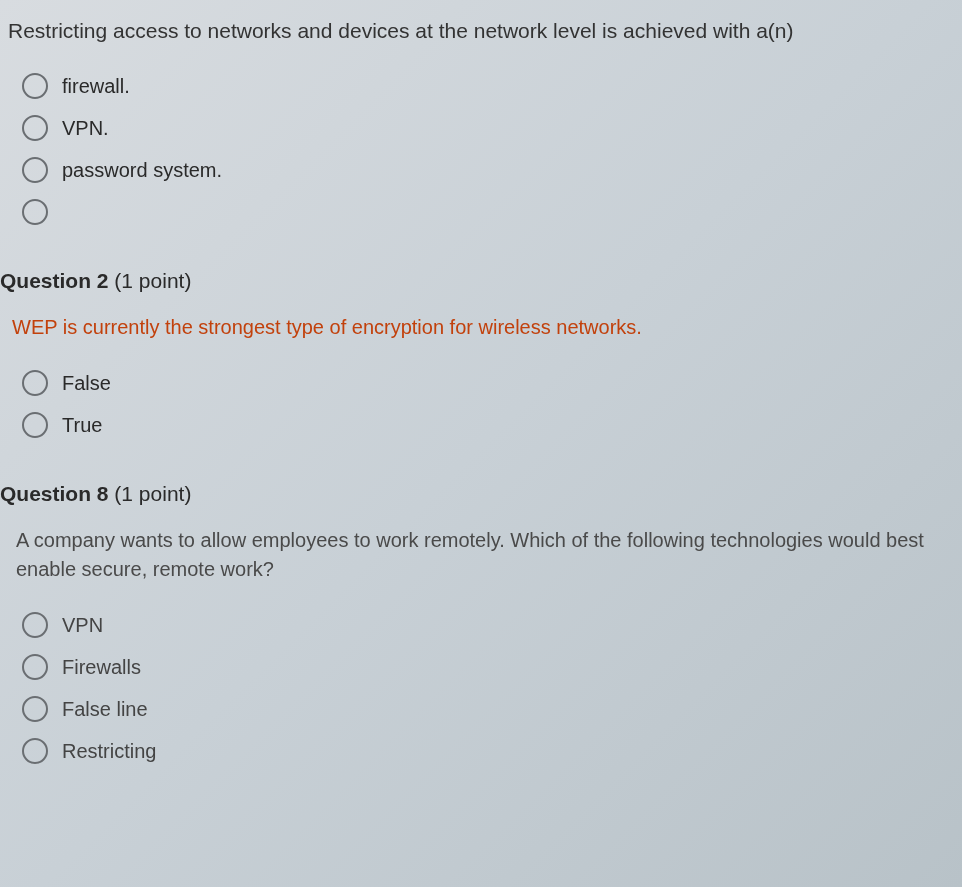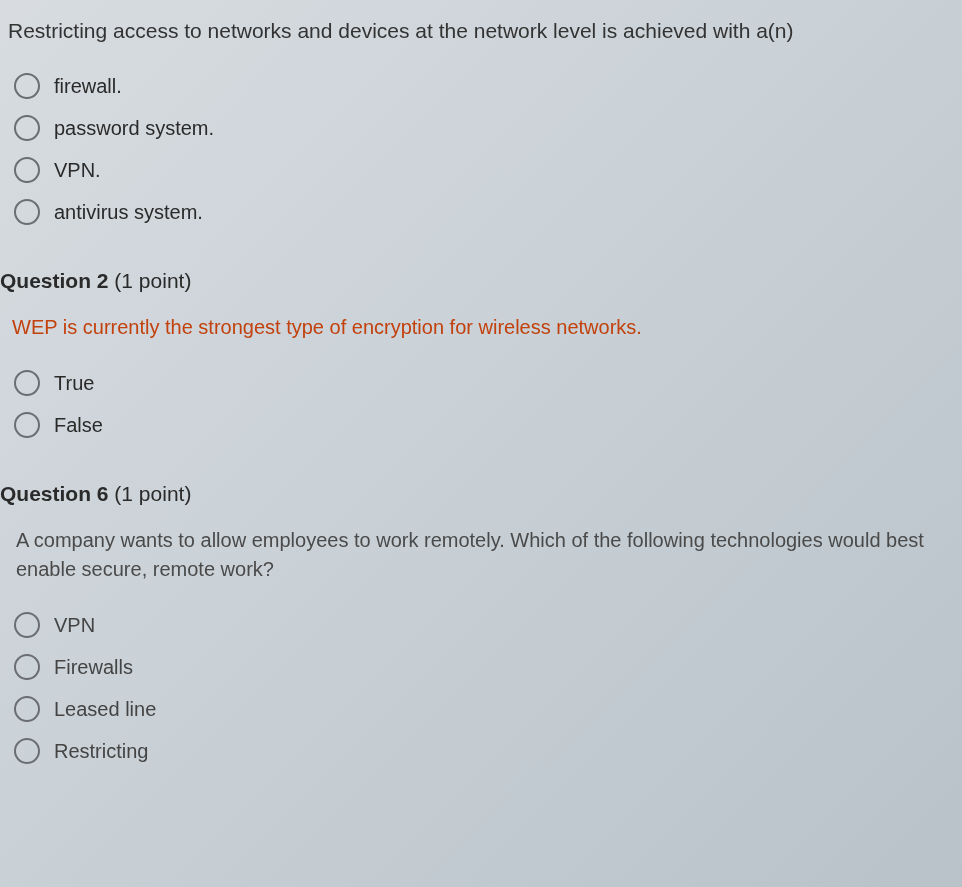--- a/index.html
+++ b/index.html
@@ -33,21 +33,21 @@
     .question-header b {
       font-weight: 600;
     }
     .question-text {
       font-size: 20px;
       color: #c2410c;
       padding: 6px 8px 20px 12px;
       line-height: 1.45;
     }
     .options {
-      padding-left: 14px;
+      padding-left: 22px;
     }
     .option {
       display: flex;
       align-items: center;
       padding: 8px 0;
       cursor: pointer;
     }
     .radio {
       width: 26px;
       height: 26px;
@@ -76,66 +76,65 @@
 
 <div class="question-block q1">
   <div class="question-intro">Restricting access to networks and devices at the network level is achieved with a(n)</div>
   <div class="options">
     <div class="option">
       <span class="radio"></span>
       <span class="option-label">firewall.</span>
     </div>
     <div class="option">
       <span class="radio"></span>
+      <span class="option-label">VPN.</span>
+    </div>
+    <div class="option">
+      <span class="radio"></span>
       <span class="option-label">password system.</span>
     </div>
     <div class="option">
       <span class="radio"></span>
-      <span class="option-label">VPN.</span>
-    </div>
-    <div class="option">
-      <span class="radio"></span>
-      <span class="option-label">antivirus system.</span>
     </div>
   </div>
 </div>
 
 <div class="question-block q2">
   <div class="question-header">
     <b>Question 2</b><span> (1 point)</span>
   </div>
   <div class="question-text">WEP is currently the strongest type of encryption for wireless networks.</div>
   <div class="options">
     <div class="option">
       <span class="radio"></span>
-      <span class="option-label">True</span>
+      <span class="option-label">False</span>
     </div>
     <div class="option">
       <span class="radio"></span>
-      <span class="option-label">False</span>
+      <span class="option-label">True</span>
     </div>
   </div>
 </div>
 
 <div class="question-block q3">
   <div class="question-header">
-    <b>Question 6</b><span> (1 point)</span>
+    <b>Question 8</b><span> (1 point)</span>
   </div>
   <div class="question-text">A company wants to allow employees to work remotely. Which of the following technologies would best enable secure, remote work?</div>
   <div class="options">
     <div class="option">
       <span class="radio"></span>
       <span class="option-label">VPN</span>
     </div>
     <div class="option">
       <span class="radio"></span>
       <span class="option-label">Firewalls</span>
     </div>
     <div class="option">
       <span class="radio"></span>
-      <span class="option-label">Leased line</span>
+      <span class="option-label">False line</span>
     </div>
     <div class="option">
       <span class="radio"></span>
       <span class="option-label">Restricting</span>
     </div>
   </div>
 </div>
 
 </body></html>

